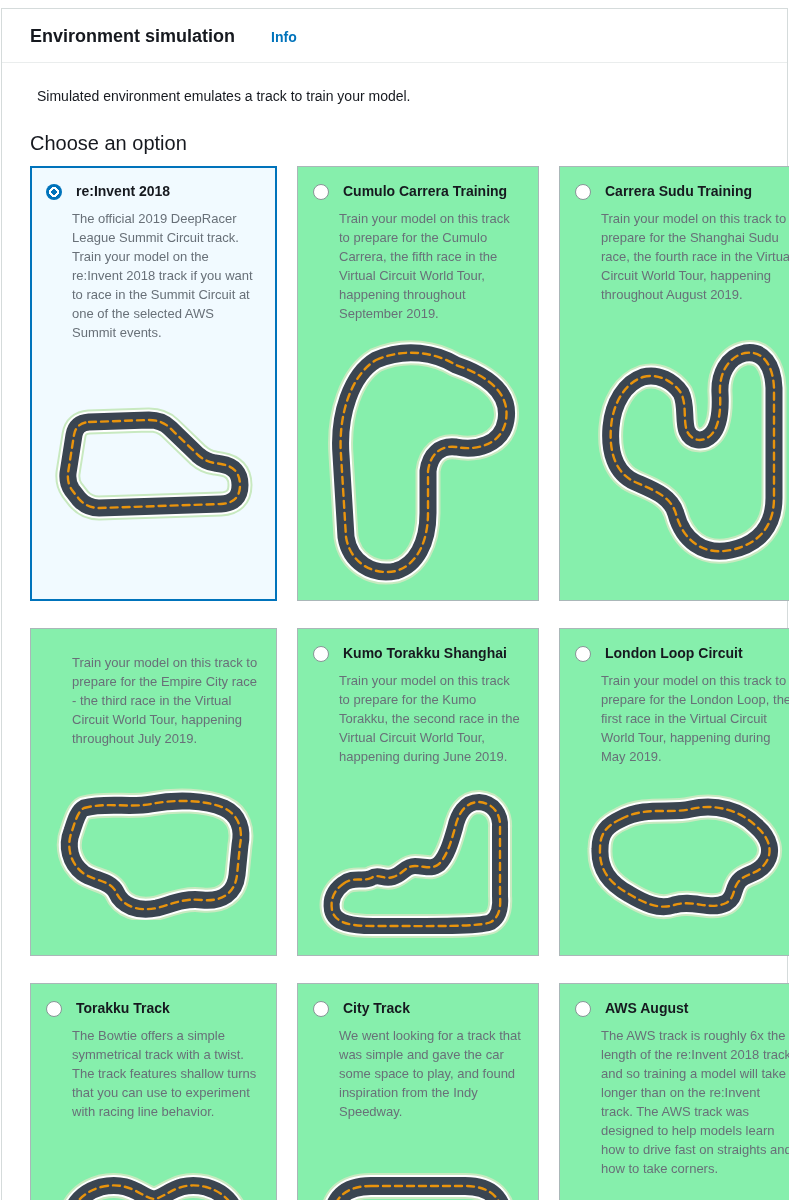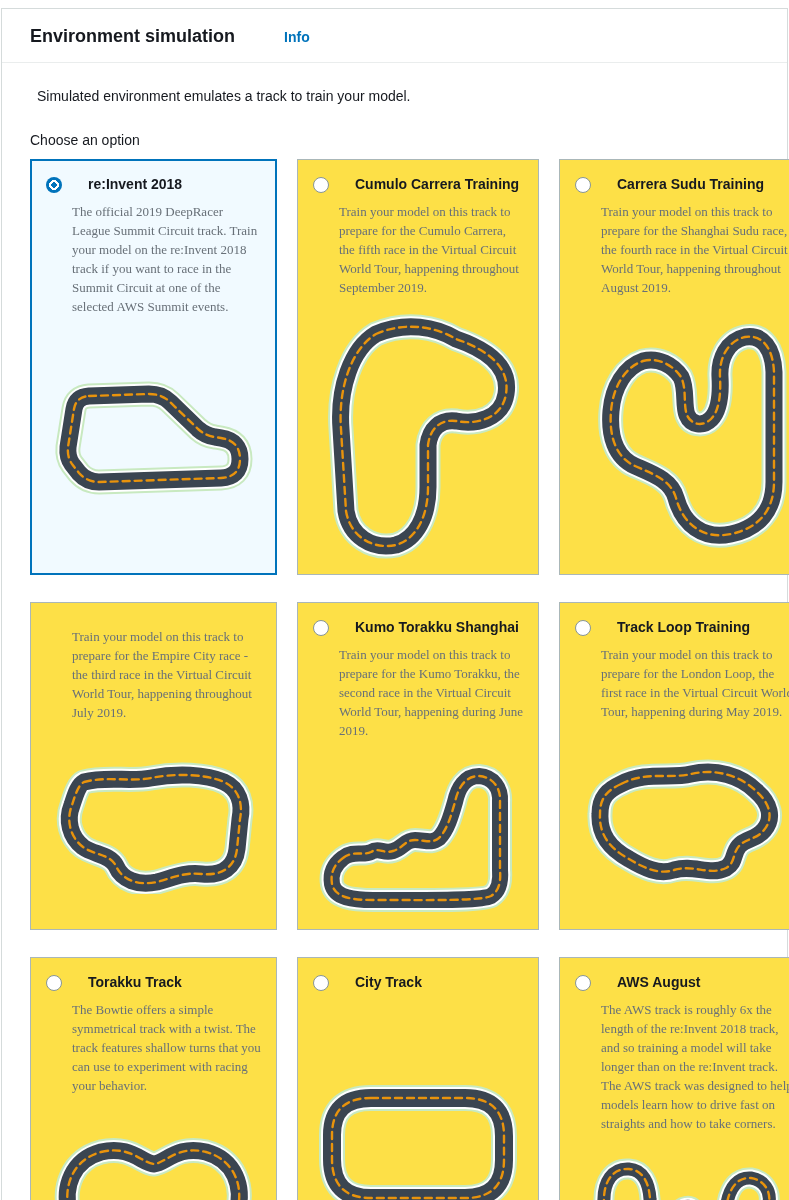--- a/index.html
+++ b/index.html
@@ -12,63 +12,62 @@
   .panel {
     margin:8px 1px;
     border:1px solid #d5dbdb;
     background:#fff;
   }
   .panel-header {
     padding:17px 28px 15px 28px;
     border-bottom:1px solid #eaeded;
     display:flex;
     align-items:baseline;
-    gap:17px;
+    gap:4px;
   }
   .panel-title { font-size:18px; font-weight:700; margin:0; }
   .info-link { font-size:14px; font-weight:700; color:#0073bb; text-decoration:none; cursor:pointer;padding-left:32px; }
   .intro { margin:7px; padding:18px 28px 0 28px; font-size:14px; }
-  .chooser-label { padding:21px 28px 0 28px; font-size:14px; color:#16191f; }
+  .chooser-label { padding:21px 28px 0 28px; font-size:20px; color:#16191f; }
   .grid {
     display:grid;
     grid-template-columns:repeat(3,1fr);
     gap:27px 20px;
     padding:11px 25px 16px 28px;
   }
   .card {
     border:1px solid #aab7b8;
-    background:#fde047;
+    background:#86efac;
     padding:15px;
     display:flex;
     flex-direction:column;
     cursor:pointer;
   }
   .card.selected {
     background:#f1faff;
     border:2px solid #0073bb;
     padding:14px;
   }
-  .card-top { display:flex; align-items:center; gap:26px; }
+  .card-top { display:flex; align-items:center; gap:14px; }
   .radio {
     width:16px; height:16px; flex:none; margin-top:1px;
     border-radius:50%;
     border:1px solid #879596;
     background:#fff;
   }
   .radio.on {
     border:none;
     background:radial-gradient(circle, #0073bb 0 2.6px, #ffffff 2.6px 4.9px, #0073bb 4.9px);
   }
   .card-title { font-size:14px; font-weight:700; line-height:18px; }
   .card-desc {
     margin:9px 0 0 26px;
     font-size:13px;
     line-height:19px;
     color:#687078;
-    font-family:Liberation Serif, serif;
   }
   .track-wrap {
     flex:1;
     display:flex;
     align-items:center;
     justify-content:center;
     margin-top:12px;
     min-height:0;
   }
   .track-wrap svg { display:block; }
@@ -151,52 +150,53 @@
             <path d="M 30 106 C 40 98 50 104 58 100 C 66 95 70 102 80 99 C 90 96 92 88 102 88 C 112 88 118 92 126 86 C 134 78 138 64 142 50 C 145 36 152 24 166 24 C 180 25 188 36 187 50 L 187 118 C 188 130 186 139 178 144 C 168 149 120 148 60 148 C 40 148 22 146 19 132 C 17 120 22 112 30 106 Z" fill="none" stroke="#c8e9c0" stroke-width="24" stroke-linejoin="round" stroke-linecap="round"></path>
             <path d="M 30 106 C 40 98 50 104 58 100 C 66 95 70 102 80 99 C 90 96 92 88 102 88 C 112 88 118 92 126 86 C 134 78 138 64 142 50 C 145 36 152 24 166 24 C 180 25 188 36 187 50 L 187 118 C 188 130 186 139 178 144 C 168 149 120 148 60 148 C 40 148 22 146 19 132 C 17 120 22 112 30 106 Z" fill="none" stroke="#ffffff" stroke-width="20" stroke-linejoin="round" stroke-linecap="round"></path>
             <path d="M 30 106 C 40 98 50 104 58 100 C 66 95 70 102 80 99 C 90 96 92 88 102 88 C 112 88 118 92 126 86 C 134 78 138 64 142 50 C 145 36 152 24 166 24 C 180 25 188 36 187 50 L 187 118 C 188 130 186 139 178 144 C 168 149 120 148 60 148 C 40 148 22 146 19 132 C 17 120 22 112 30 106 Z" fill="none" stroke="#3a4551" stroke-width="16" stroke-linejoin="round" stroke-linecap="round"></path>
             <path d="M 30 106 C 40 98 50 104 58 100 C 66 95 70 102 80 99 C 90 96 92 88 102 88 C 112 88 118 92 126 86 C 134 78 138 64 142 50 C 145 36 152 24 166 24 C 180 25 188 36 187 50 L 187 118 C 188 130 186 139 178 144 C 168 149 120 148 60 148 C 40 148 22 146 19 132 C 17 120 22 112 30 106 Z" fill="none" stroke="#e8930c" stroke-width="2.4" stroke-linejoin="round" stroke-linecap="round" stroke-dasharray="7 5"></path>
           </svg>
         </div>
   </div>
       <div class="card">
     <div class="card-top">
       <span class="radio"></span>
-      <span class="card-title">Track Loop Training</span>
+      <span class="card-title">London Loop Circuit</span>
     </div>
     <div class="card-desc">Train your model on this track to prepare for the London Loop, the first race in the Virtual Circuit World Tour, happening during May 2019.</div>
     <div class="track-wrap">
           <svg viewBox="0 0 220 148" width="220" height="148">
             <path d="M 46 34 C 70 21 96 29 116 24 C 141 18 166 26 181 41 C 195 53 199 68 189 80 C 181 90 171 88 164 96 C 157 104 161 112 151 118 C 134 126 119 114 99 120 C 84 125 69 118 54 109 C 34 98 24 84 25 64 C 25 47 33 40 46 34 Z" fill="none" stroke="#c8e9c0" stroke-width="25" stroke-linejoin="round" stroke-linecap="round"></path>
             <path d="M 46 34 C 70 21 96 29 116 24 C 141 18 166 26 181 41 C 195 53 199 68 189 80 C 181 90 171 88 164 96 C 157 104 161 112 151 118 C 134 126 119 114 99 120 C 84 125 69 118 54 109 C 34 98 24 84 25 64 C 25 47 33 40 46 34 Z" fill="none" stroke="#ffffff" stroke-width="21" stroke-linejoin="round" stroke-linecap="round"></path>
             <path d="M 46 34 C 70 21 96 29 116 24 C 141 18 166 26 181 41 C 195 53 199 68 189 80 C 181 90 171 88 164 96 C 157 104 161 112 151 118 C 134 126 119 114 99 120 C 84 125 69 118 54 109 C 34 98 24 84 25 64 C 25 47 33 40 46 34 Z" fill="none" stroke="#3a4551" stroke-width="17" stroke-linejoin="round" stroke-linecap="round"></path>
             <path d="M 46 34 C 70 21 96 29 116 24 C 141 18 166 26 181 41 C 195 53 199 68 189 80 C 181 90 171 88 164 96 C 157 104 161 112 151 118 C 134 126 119 114 99 120 C 84 125 69 118 54 109 C 34 98 24 84 25 64 C 25 47 33 40 46 34 Z" fill="none" stroke="#e8930c" stroke-width="2.4" stroke-linejoin="round" stroke-linecap="round" stroke-dasharray="7 5"></path>
           </svg>
         </div>
   </div>
       <div class="card">
     <div class="card-top">
       <span class="radio"></span>
       <span class="card-title">Torakku Track</span>
     </div>
-    <div class="card-desc">The Bowtie offers a simple symmetrical track with a twist. The track features shallow turns that you can use to experiment with racing your behavior.</div>
+    <div class="card-desc">The Bowtie offers a simple symmetrical track with a twist. The track features shallow turns that you can use to experiment with racing line behavior.</div>
     <div class="track-wrap">
           <svg viewBox="0 0 215 133" width="215" height="133">
             <path d="M 55 18 C 84 11 96 29 108 30 C 120 29 131 11 160 18 C 189 26 198 53 191 78 C 184 106 160 122 136 112 C 121 105 119 93 108 93 C 97 93 95 105 79 112 C 55 122 30 106 23 78 C 17 53 26 26 55 18 Z" fill="none" stroke="#c8e9c0" stroke-width="25" stroke-linejoin="round" stroke-linecap="round"></path>
             <path d="M 55 18 C 84 11 96 29 108 30 C 120 29 131 11 160 18 C 189 26 198 53 191 78 C 184 106 160 122 136 112 C 121 105 119 93 108 93 C 97 93 95 105 79 112 C 55 122 30 106 23 78 C 17 53 26 26 55 18 Z" fill="none" stroke="#ffffff" stroke-width="21" stroke-linejoin="round" stroke-linecap="round"></path>
             <path d="M 55 18 C 84 11 96 29 108 30 C 120 29 131 11 160 18 C 189 26 198 53 191 78 C 184 106 160 122 136 112 C 121 105 119 93 108 93 C 97 93 95 105 79 112 C 55 122 30 106 23 78 C 17 53 26 26 55 18 Z" fill="none" stroke="#3a4551" stroke-width="17" stroke-linejoin="round" stroke-linecap="round"></path>
             <path d="M 55 18 C 84 11 96 29 108 30 C 120 29 131 11 160 18 C 189 26 198 53 191 78 C 184 106 160 122 136 112 C 121 105 119 93 108 93 C 97 93 95 105 79 112 C 55 122 30 106 23 78 C 17 53 26 26 55 18 Z" fill="none" stroke="#e8930c" stroke-width="2.4" stroke-linejoin="round" stroke-linecap="round" stroke-dasharray="7 5"></path>
           </svg>
         </div>
   </div>
       <div class="card">
     <div class="card-top">
       <span class="radio"></span>
       <span class="card-title">City Track</span>
     </div>
+    <div class="card-desc">We went looking for a track that was simple and gave the car some space to play, and found inspiration from the Indy Speedway.</div>
     <div class="track-wrap">
           <svg viewBox="0 0 210 136" width="210" height="136">
             <path d="M 58 18 L 152 18 Q 191 18 191 56 L 191 80 Q 191 118 152 118 L 58 118 Q 19 118 19 79 L 19 55 Q 19 18 58 18 Z" fill="none" stroke="#c8e9c0" stroke-width="26" stroke-linejoin="round" stroke-linecap="round"></path>
             <path d="M 58 18 L 152 18 Q 191 18 191 56 L 191 80 Q 191 118 152 118 L 58 118 Q 19 118 19 79 L 19 55 Q 19 18 58 18 Z" fill="none" stroke="#ffffff" stroke-width="22" stroke-linejoin="round" stroke-linecap="round"></path>
             <path d="M 58 18 L 152 18 Q 191 18 191 56 L 191 80 Q 191 118 152 118 L 58 118 Q 19 118 19 79 L 19 55 Q 19 18 58 18 Z" fill="none" stroke="#3a4551" stroke-width="18" stroke-linejoin="round" stroke-linecap="round"></path>
             <path d="M 58 18 L 152 18 Q 191 18 191 56 L 191 80 Q 191 118 152 118 L 58 118 Q 19 118 19 79 L 19 55 Q 19 18 58 18 Z" fill="none" stroke="#e8930c" stroke-width="2.4" stroke-linejoin="round" stroke-linecap="round" stroke-dasharray="7 5"></path>
           </svg>
         </div>
   </div>
       <div class="card">

